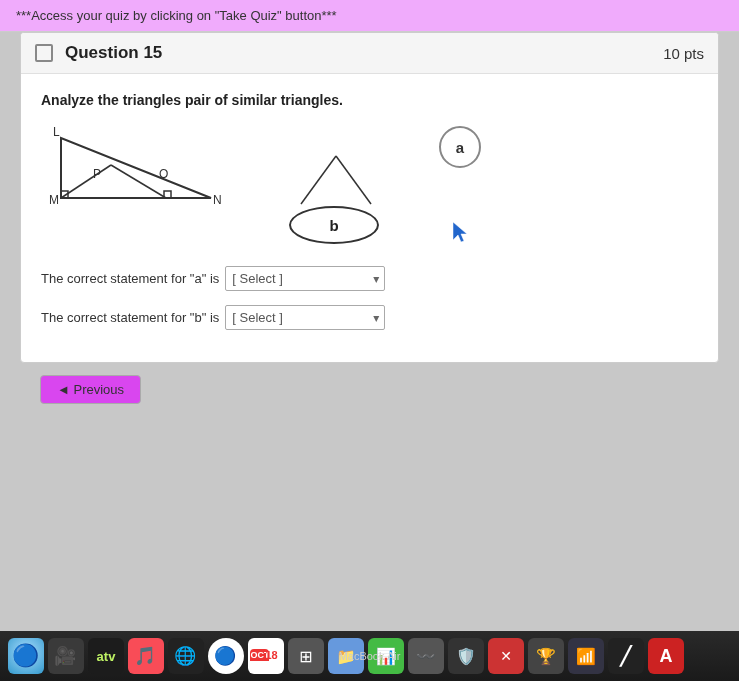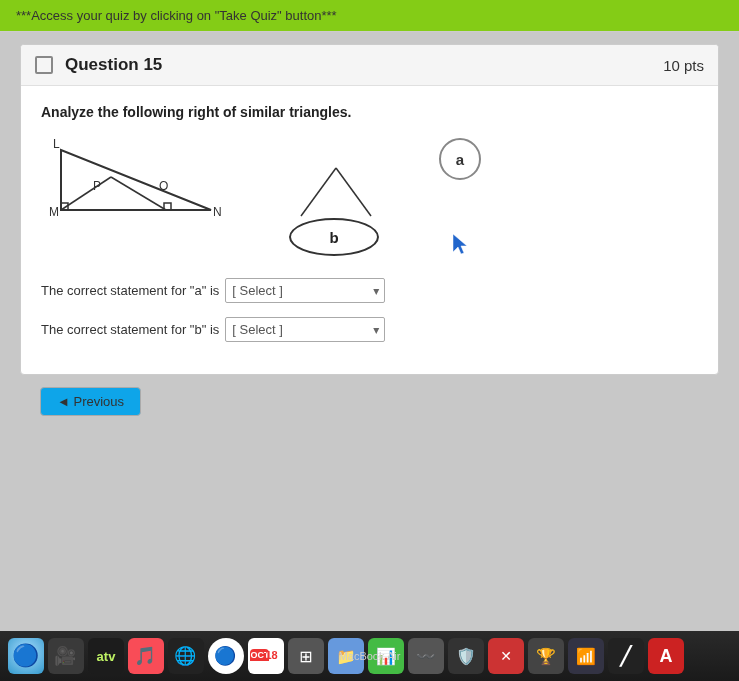--- a/index.html
+++ b/index.html
@@ -7,30 +7,30 @@
     body {
       background-color: #c8c8c8;
       font-family: Arial, sans-serif;
       width: 739px;
       height: 681px;
       overflow: hidden;
       position: relative;
     }
 
     .top-bar {
-      background-color: #84cc16;
+      background-color: #f0abfc;
       padding: 8px 16px;
       font-size: 13px;
       color: #333;
       border-bottom: 1px solid #ccc;
     }
 
     .main-content {
       background-color: #c8c8c8;
-      padding: 12px 20px;
+      padding: 0 20px;
       height: calc(681px - 130px);
     }
 
     .question-card {
       background-color: #fff;
       border: 1px solid #ccc;
       border-radius: 4px;
       padding: 0;
       overflow: hidden;
     }
@@ -139,21 +139,21 @@
 
     .nav-bar {
       display: flex;
       justify-content: space-between;
       align-items: center;
       padding: 12px 20px;
       background-color: #c8c8c8;
     }
 
     .nav-button {
-      background-color: #0ea5e9;
+      background-color: #d946ef;
       border: 1px solid #aaa;
       border-radius: 4px;
       padding: 6px 16px;
       font-size: 13px;
       color: #333;
       cursor: pointer;
       display: flex;
       align-items: center;
       gap: 4px;
     }
@@ -214,21 +214,21 @@
   <div class="question-card">
 
     <div class="question-header">
       <div class="question-checkbox"></div>
       <span class="question-title">Question 15</span>
       <span class="question-points">10 pts</span>
     </div>
 
     <div class="question-body">
 
-      <div class="question-prompt-bold">Analyze the following right of similar triangles.</div>
+      <div class="question-prompt-bold">Analyze the triangles pair of similar triangles.</div>
 
 
       <div class="diagram-area">
 
         <svg class="triangle-svg" viewBox="0 0 200 130" xmlns="http://www.w3.org/2000/svg">
 
           <polygon points="20,20 20,80 170,80" fill="none" stroke="#333" stroke-width="2"></polygon>
 
           <text x="12" y="18" font-size="12" fill="#333">L</text>
           <text x="8" y="86" font-size="12" fill="#333">M</text>

